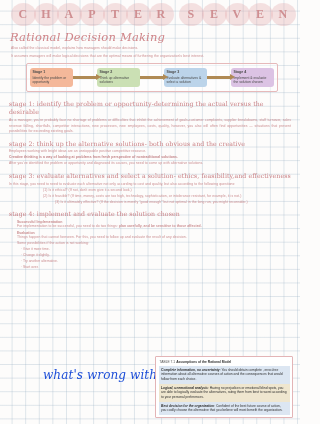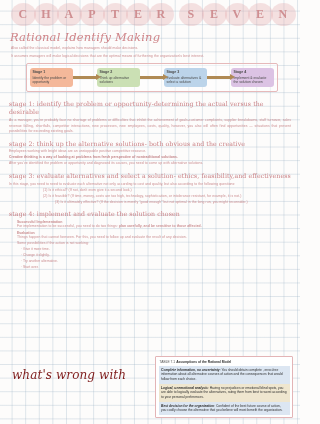--- a/index.html
+++ b/index.html
@@ -128,23 +128,24 @@
   p.bullet { font-size: 3.4px; color: #cb8d90; margin-left: 12px; line-height: 1.7; }
   .inline-b { font-weight: 700; }
 
   
   .handwrite {
     position: absolute;
     left: 12px; bottom: 42px;
     font-family: "DejaVu Serif", serif;
     font-style: italic;
     font-size: 12px;
-    color: #7f1d1d;
+    color: #1d4ed8;
     line-height: 1.18;
     letter-spacing: 0.1px;
+    padding-left: 31px;
   }
 
   
   .table-card {
     position: absolute;
     left: 155px; top: 356px;
     width: 138px;
     border: 0.8px solid #e3b4b6;
     background: #ffffff;
     padding: 2.5px 2.5px;
@@ -175,21 +176,21 @@
     <div class="chapter-letter">E</div>
     <div class="chapter-letter">R</div>
     <div class="chapter-gap"></div>
     <div class="chapter-letter">S</div>
     <div class="chapter-letter">E</div>
     <div class="chapter-letter">V</div>
     <div class="chapter-letter">E</div>
     <div class="chapter-letter">N</div>
   </div>
 
-  <div class="doc-title">Rational Identify Making</div>
+  <div class="doc-title">Rational Decision Making</div>
   <p class="lead">Also called the classical model, explains how managers should make decisions.</p>
   <p class="lead second">It assumes managers will make logical decisions that are the optimal means of furthering the organization's best interest.</p>
 
   <div class="diagram-wrap">
     <div class="stage-box s1">
       <div class="stage-title">Stage 1</div>
       <div class="stage-body">Identify the problem or opportunity</div>
     </div>
     <div class="arrow">
         <i></i>

